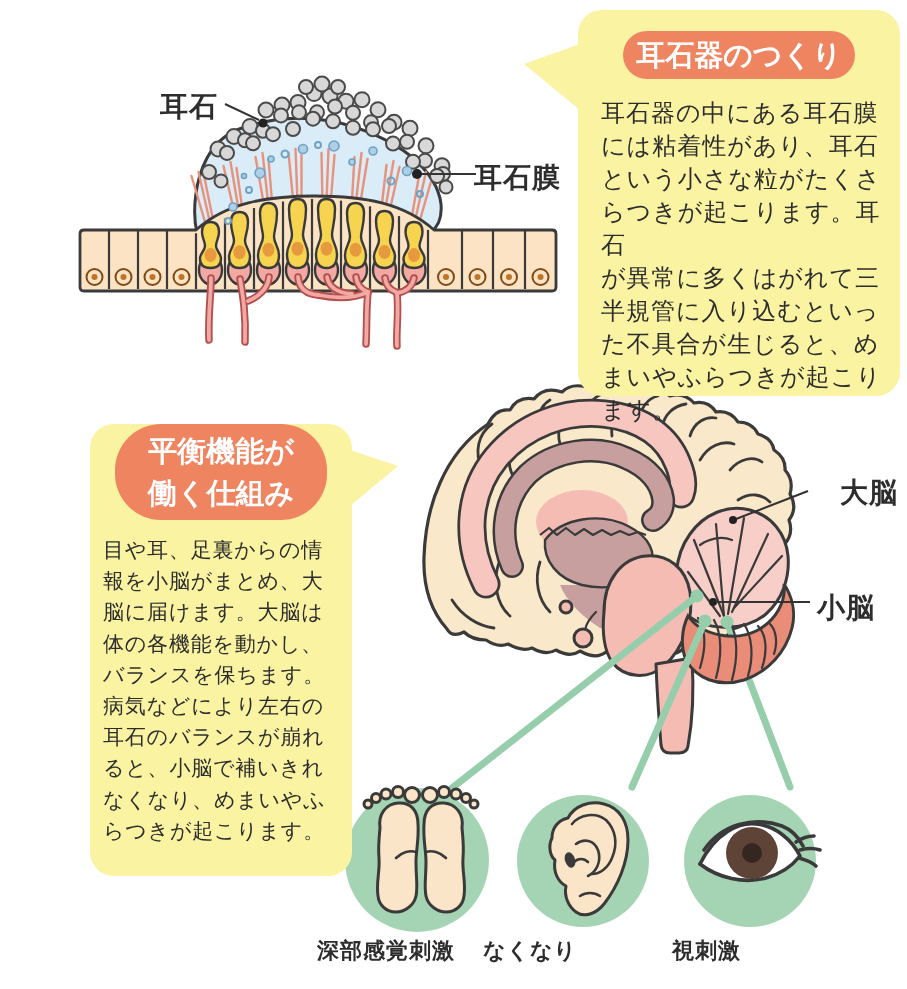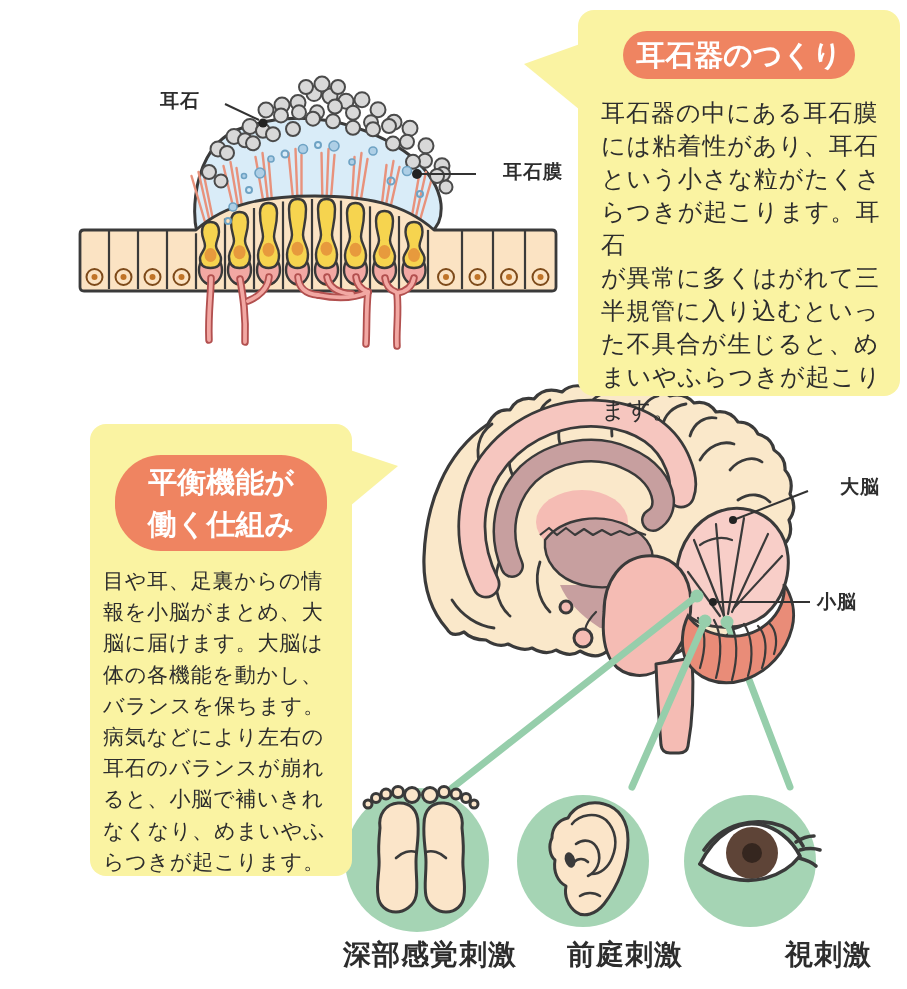--- a/index.html
+++ b/index.html
@@ -1,35 +1,35 @@
 <!DOCTYPE html>
 <html style="--yellow-box: #FAF3A2; --orange-pill: #EF8461; --ink: #2d2d2d; --outline: #3a3a3a; --cilia: #E8927C; --membrane-blue: #D9ECF8; --bubble-blue: #AECFE6; --bubble-ring: #6FA3C4; --otolith-gray: #D8D8D8; --cell-peach: #FBE3C3; --nucleus-ring: #7d4a1a; --nucleus-dot: #c07428; --hair-yellow: #F6D44F; --hair-nucleus: #E79A3D; --nerve-pink: #F2A8A3; --nerve-red: #B2504F; --brain-cream: #FAE8CA; --brain-pink: #F6C6BF; --brain-mauve: #C79F9F; --brainstem-pink: #F5BCB4; --cerebellum-pink: #F8CEC8; --cerebellum-coral: #E98C78; --green-line: #96CEAB; --green-circle: #A5D4B4; --skin-peach: #FBE5C9; --eye-brown: #5E4437; --eye-pupil: #35261F;"><head>
 <meta charset="utf-8">
 <style>
   html,body{margin:0;padding:0;background:#fff;}
   .canvas{position:relative;width:907px;height:989px;background:#fff;overflow:hidden;
           font-family:"Liberation Sans","DejaVu Sans",sans-serif;color:var(--ink,#2d2d2d);}
   .art{position:absolute;left:0;top:0;}
   .abs{position:absolute;}
-  .anat-label{font-size:19px;font-weight:700;letter-spacing:1px;color:var(--ink,#2d2d2d);}
-  .bubble{position:absolute;background:var(--yellow-box,#FAF3A2);border-radius:16px;}
+  .anat-label{font-size:28px;font-weight:700;letter-spacing:1px;color:var(--ink,#2d2d2d);}
+  .bubble{position:absolute;background:var(--yellow-box,#FAF3A2);border-radius:24px;}
   .tail-l{position:absolute;width:0;height:0;border-top:20px solid transparent;
           border-bottom:46px solid transparent;border-right:56px solid var(--yellow-box,#FAF3A2);
           left:-54px;top:34px;}
   .tail-r{position:absolute;width:0;height:0;border-top:16px solid transparent;
           border-bottom:40px solid transparent;border-left:48px solid var(--yellow-box,#FAF3A2);
           right:-46px;top:26px;}
   .pill{background:var(--orange-pill,#EF8461);color:#fff;font-weight:700;text-align:center;
         border-radius:30px;margin:0 auto;white-space:pre-line;}
   .pill1{width:232px;height:48px;line-height:48px;font-size:29px;margin-top:21px;}
-  .pill2{width:212px;padding:6px 0;line-height:42px;font-size:29px;margin-top:31px;border-radius:46px;}
+  .pill2{width:212px;padding:6px 0;line-height:42px;font-size:29px;margin-top:0;border-radius:46px;}
   .body-text{white-space:pre-line;color:var(--ink,#2d2d2d);}
   .body1{margin:17px 0 0 23px;font-size:24px;line-height:33px;letter-spacing:1px;}
   .body2{margin:14px 0 0 13px;font-size:21px;line-height:31.2px;letter-spacing:.8px;}
-  .caption{position:absolute;width:200px;text-align:right;font-size:28px;font-weight:700;
+  .caption{position:absolute;width:200px;text-align:left;font-size:22px;font-weight:700;
            letter-spacing:1px;color:var(--ink,#2d2d2d);font-family:Liberation Serif, serif;}
 
   
   .mem{fill:var(--membrane-blue,#D9ECF8);stroke:var(--outline,#3a3a3a);stroke-width:3;}
   .cil{stroke:var(--cilia,#E8927C);stroke-width:2.4;stroke-linecap:round;}
   .epi{fill:var(--cell-peach,#FBE3C3);stroke:var(--outline,#3a3a3a);stroke-width:2.8;stroke-linejoin:round;}
   .div{stroke:var(--outline,#3a3a3a);stroke-width:2.2;}
   .nuc-ring{fill:var(--cell-peach,#FBE3C3);stroke:var(--nucleus-ring,#7d4a1a);stroke-width:2;}
   .nuc-dot{fill:var(--nucleus-dot,#c07428);}
   .cup{fill:var(--nerve-pink,#F2A8A3);stroke:var(--outline,#3a3a3a);stroke-width:2.4;}
@@ -428,21 +428,21 @@
       <path class="eyeline" d="M700,864 C718,878 744,884 766,878 C780,874 792,866 799,857"></path>
       <path class="eyeline" d="M704,850 C722,824 754,816 782,826 C792,830 799,838 803,846"></path>
       <path class="eyeline" d="M796,842 C802,838 808,836 814,836"></path>
       <path class="eyeline" d="M800,850 C808,848 814,848 820,850"></path>
       <path class="eyeline" d="M799,858 C806,860 812,862 816,866"></path>
     </g>
   </svg>
 
   <div class="abs anat-label" style="left:160px;top:88px">耳石</div>
 
-  <div class="abs anat-label" style="left:503px;top:159px">耳石膜</div>
+  <div class="abs anat-label" style="left:474px;top:159px">耳石膜</div>
 
   <div class="bubble" style="left:578px;top:10px;width:322px;height:386px">
     <div class="tail-l"></div>
     <div class="pill pill1">耳石器のつくり</div>
     <div class="body-text body1">耳石器の中にある耳石膜
 には粘着性があり、耳石
 という小さな粒がたくさ
 らつきが起こります。耳石
 が異常に多くはがれて三
 半規管に入り込むといっ
@@ -465,15 +465,15 @@
 ると、小脳で補いきれ
 なくなり、めまいやふ
 らつきが起こります。</div>
   </div>
 
   <div class="abs anat-label" style="left:840px;top:474px">大脳</div>
 
   <div class="abs anat-label" style="left:817px;top:589px">小脳</div>
 
   <div class="caption" style="left:317px;top:936px">深部感覚刺激</div>
-  <div class="caption" style="left:483px;top:936px">前庭刺激</div>
+  <div class="caption" style="left:483px;top:936px">なくなり</div>
   <div class="caption" style="left:672px;top:936px">視刺激</div>
 </div>
 
 </body></html>

